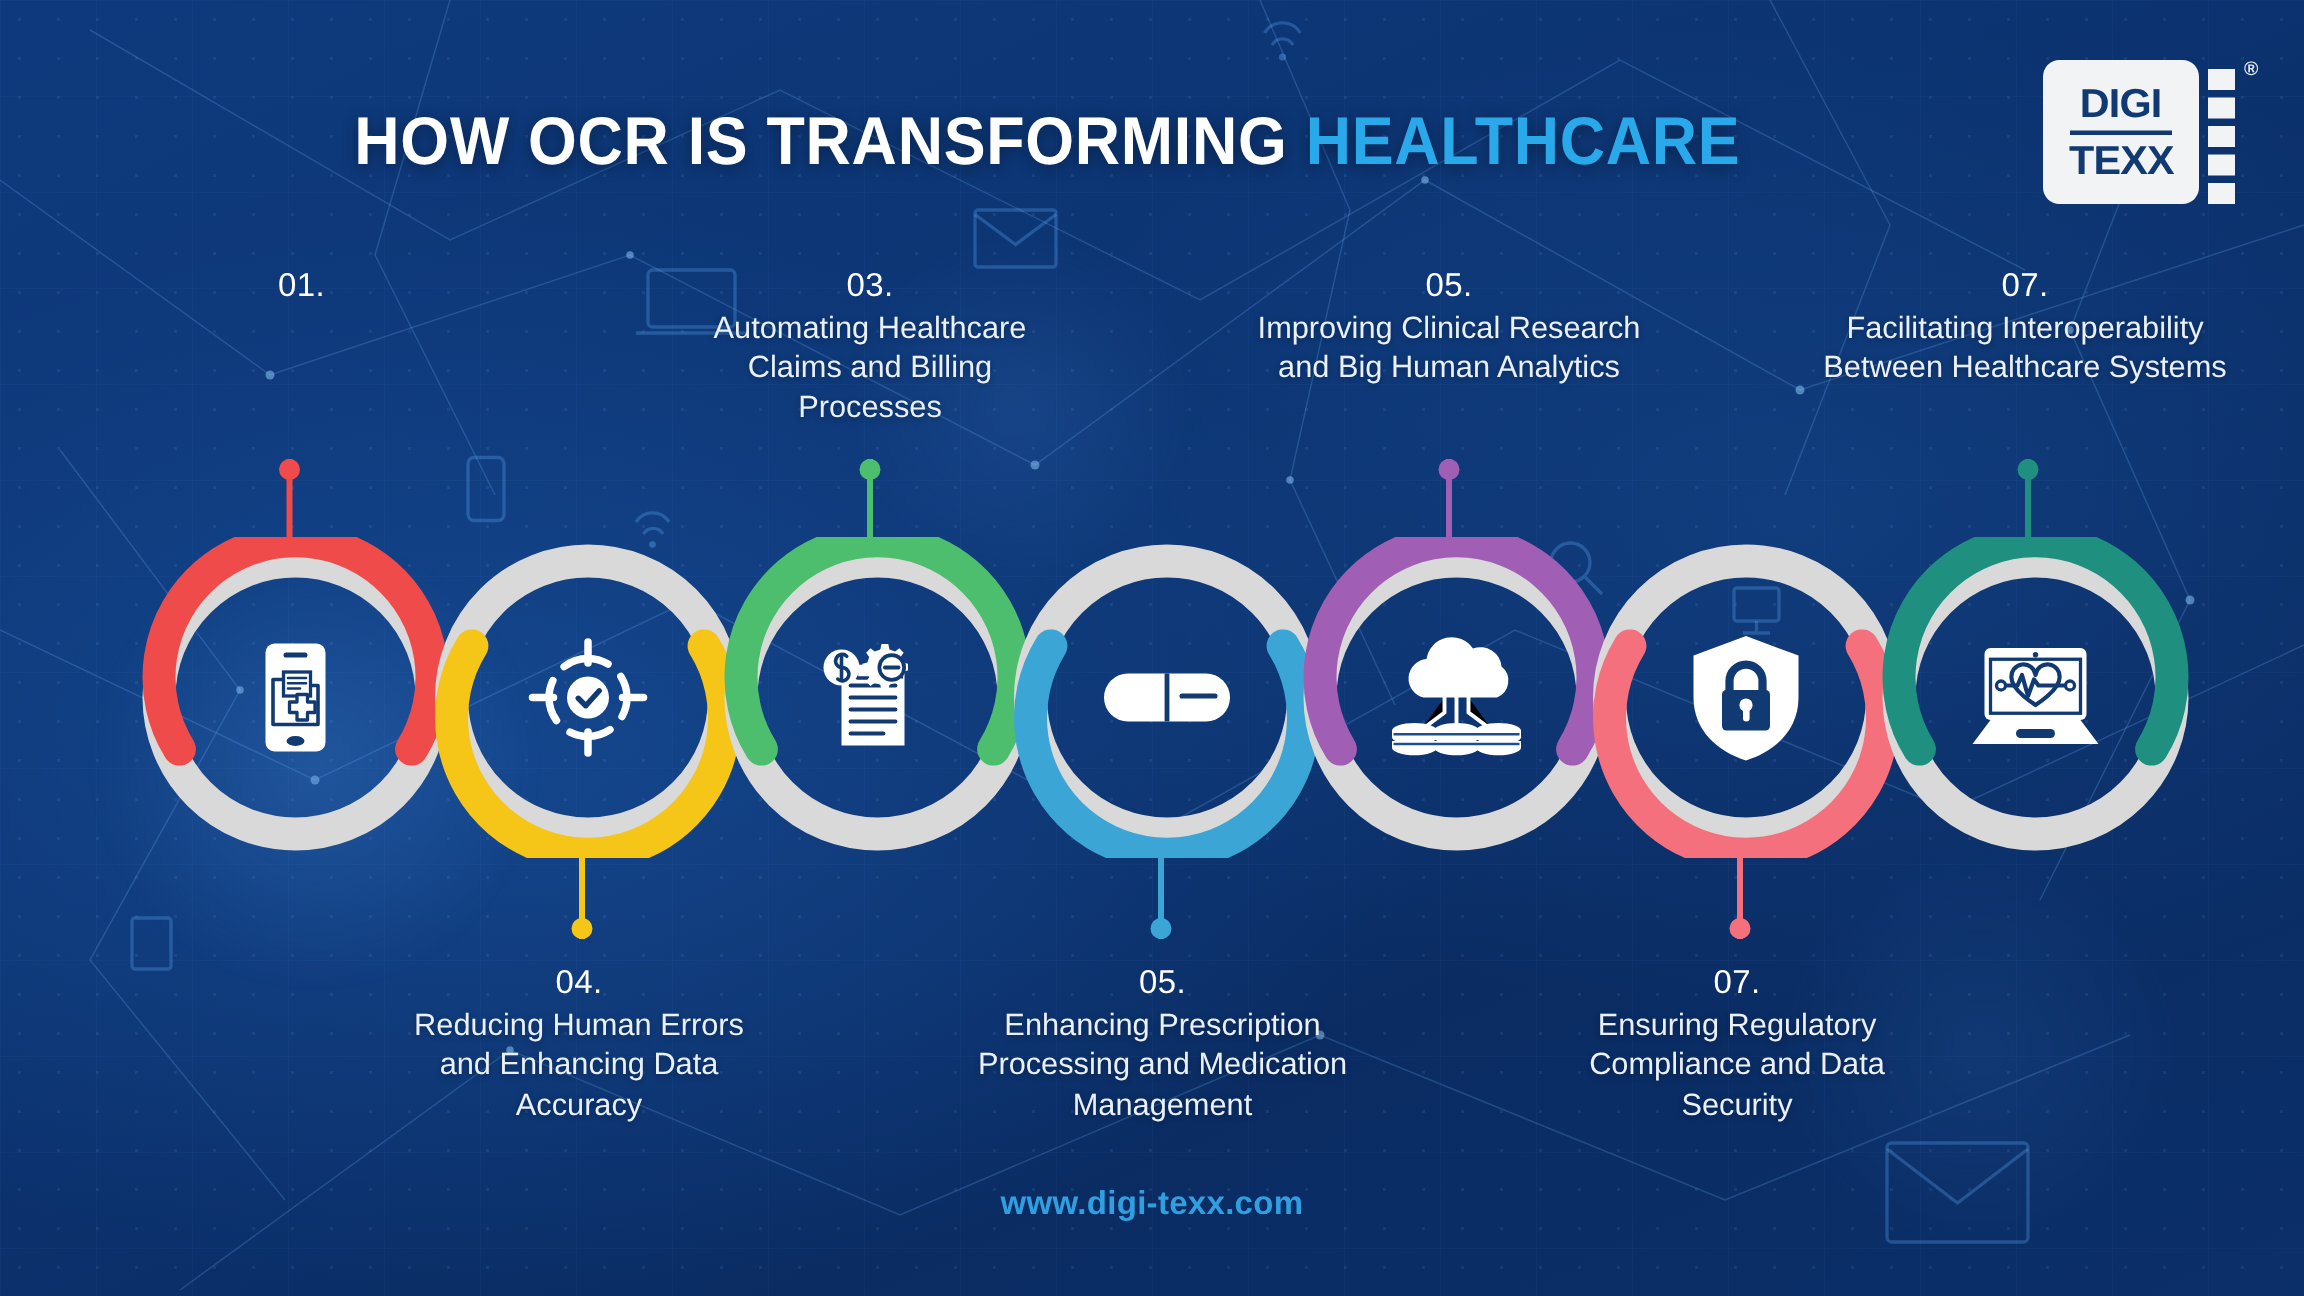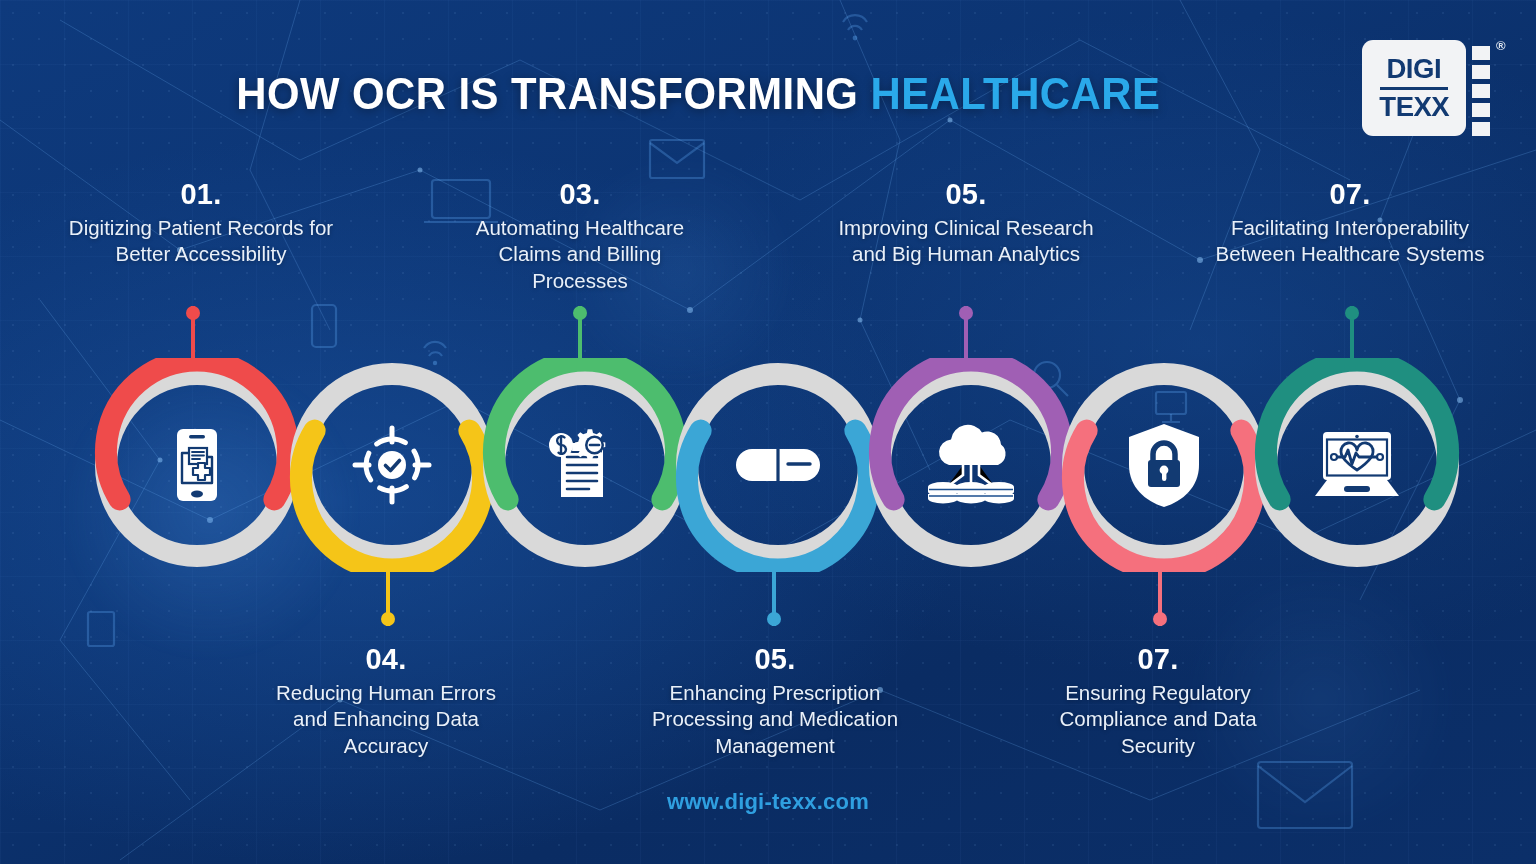--- a/index.html
+++ b/index.html
@@ -114,22 +114,22 @@
 
   
   .lbl {
     position:absolute;
     text-align:center;
     color:#eef3fa;
     line-height:1.28;
   }
   .lbl .num {
     display:block;
-    font-weight:bold;
-    font-size:29px;
+    font-weight:normal;
+    font-size:22px;
     color:#ffffff;
     margin-bottom:2px;
     letter-spacing:0.3px;
     text-align:center;
   }
   .lbl .txt {
     display:block;
     font-size:20.5px;
     color:#e9f0f9;
     text-shadow:0 1px 4px rgba(0,0,0,0.3);
@@ -257,21 +257,20 @@
         <rect x="26" y="20" width="32" height="44" fill="#ffffff" stroke="#123a72" stroke-width="0"></rect>
         <path d="M27 38 L27 60 L57 60 L57 34 L41 34 L37.5 30 L27 30 Z" fill="#ffffff" stroke="#123a72" stroke-width="2.4" stroke-linejoin="round"></path>
         <rect x="34" y="25" width="18" height="16" fill="#ffffff" stroke="#123a72" stroke-width="2.2"></rect>
         <path d="M37 29 H49 M37 32.5 H49 M37 36 H45" stroke="#123a72" stroke-width="1.8" stroke-linecap="round"></path>
         <path d="M38 45 h5 v-5 h7 v5 h5 v7 h-5 v5 h-7 v-5 h-5 z" fill="#ffffff" stroke="#123a72" stroke-width="2.2" stroke-linejoin="round"></path>
       </svg>
     </div>
   </div>
   <div class="lbl" style="left:68px;top:176px;width:266px;">
     <span class="num">01.</span>
-    <span class="txt">Digitizing Patient Records for Better Accessibility</span>
   </div>
 
   <div class="ring" style="left:285px;top:358px;">
     <svg class="ring-svg" viewBox="0 0 214 214">
       <circle cx="107" cy="107" r="91" fill="none" stroke="#d9d9d9" stroke-width="22"></circle>
       <path d="M 184.4 72.6 A 91 91 0 1 1 29.6 72.6" fill="none" stroke="#f5c518" stroke-width="22" stroke-linecap="round"></path>
     </svg>
     <div class="icon-box">
       <svg width="86" height="86" viewBox="0 0 86 86">
         <g fill="none" stroke="#ffffff" stroke-width="5" stroke-linecap="round">

